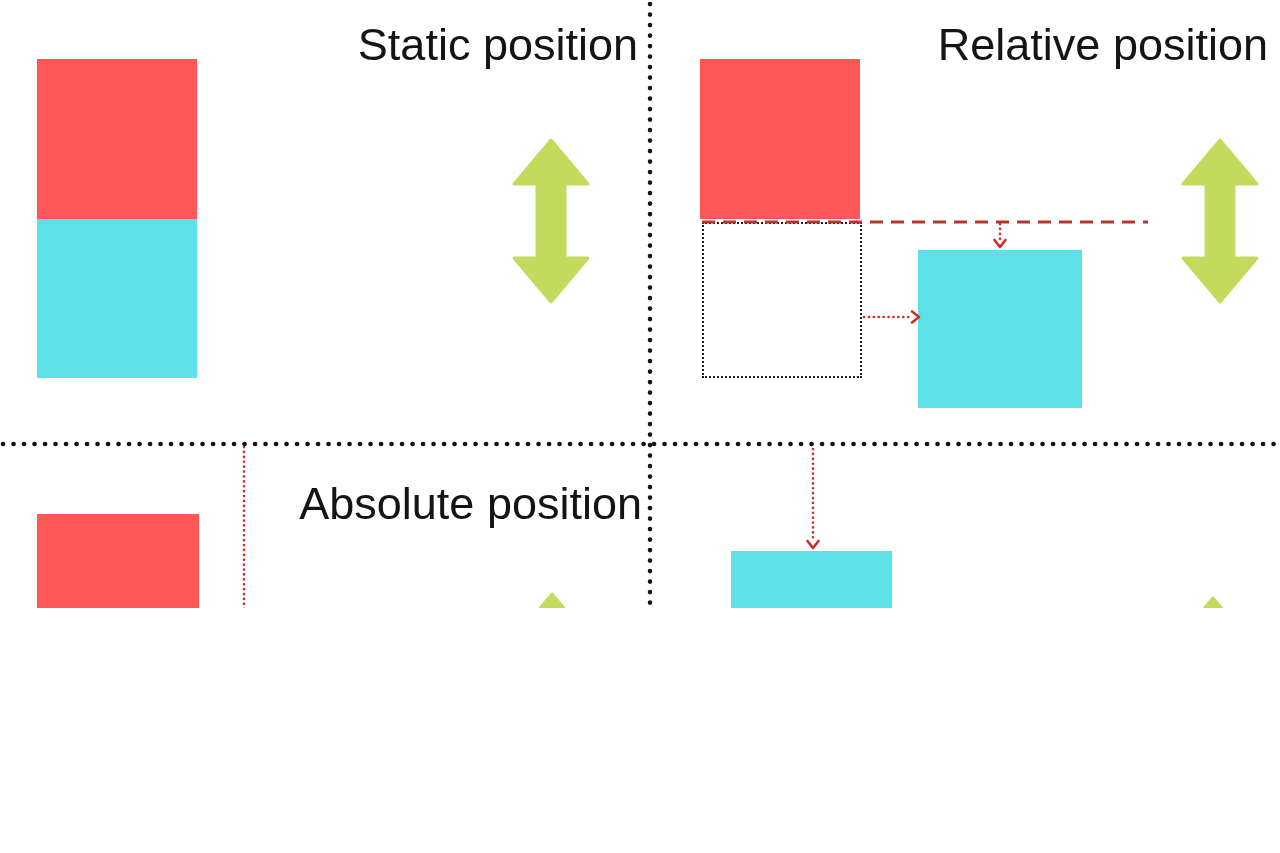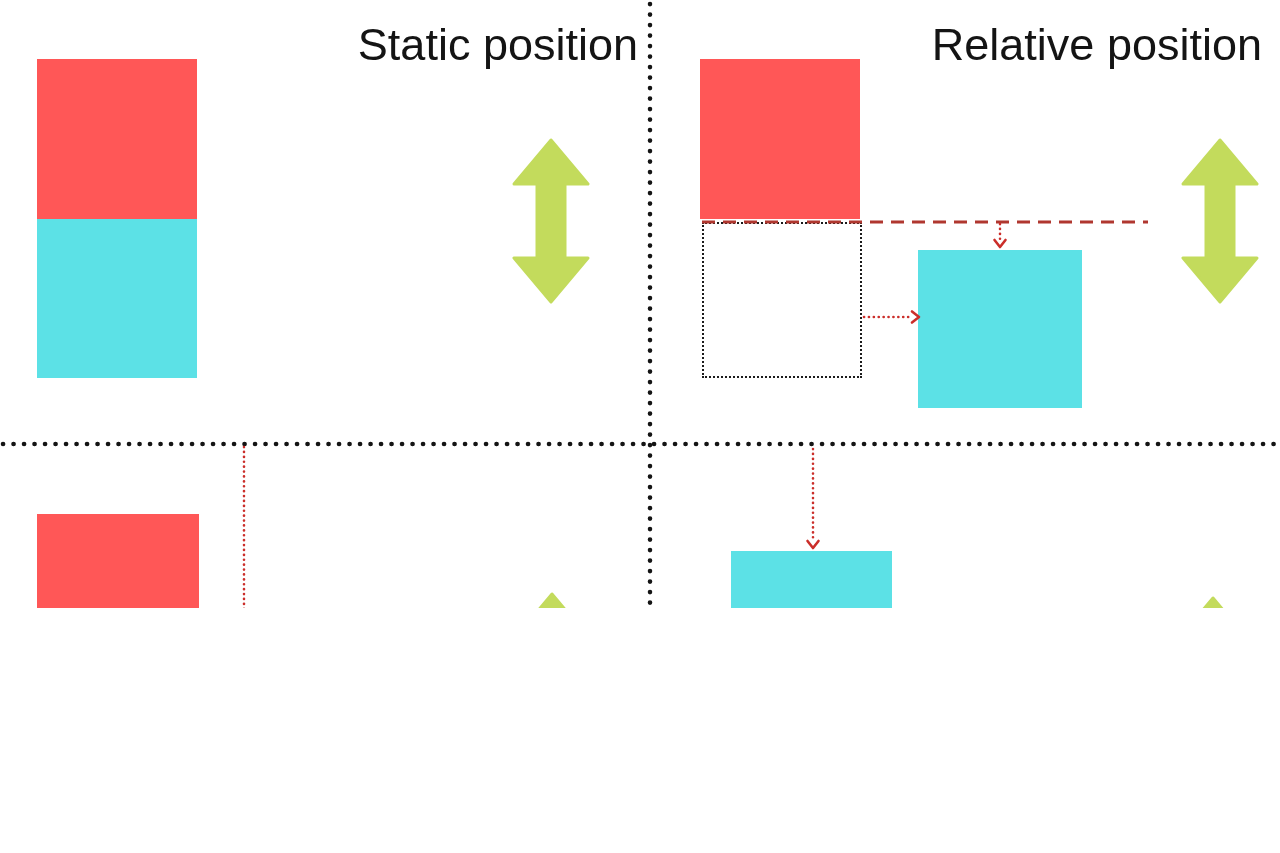--- a/index.html
+++ b/index.html
@@ -39,39 +39,40 @@
     <line class="dot-line" x1="3" y1="444" x2="1280" y2="444"></line>
   </svg>
 
   <div class="quadrant-title" style="top:22px;right:642px;">Static position</div>
   <div class="red-box" style="left:37px;top:59px;width:160px;height:160px;"></div>
   <div class="cyan-box" style="left:37px;top:219px;width:160px;height:159px;"></div>
   <svg class="abs" style="left:512px;top:138px;" width="78" height="166" viewBox="0 0 78 166">
     <path class="green-shape" d="M39 2 L76 46 L53 46 L53 120 L76 120 L39 164 L2 120 L25 120 L25 46 L2 46 Z"></path>
   </svg>
 
-  <div class="quadrant-title" style="top:22px;right:18px;">Relative position</div>
+  <div class="quadrant-title" style="top:22px;right:12px;">Relative position</div>
   <div class="red-box" style="left:700px;top:59px;width:160px;height:160px;"></div>
   <div class="ghost-box" style="left:702px;top:222px;width:160px;height:156px;"></div>
   <svg class="abs" style="left:700px;top:217px;" width="452" height="10">
     <line class="dash-ref" x1="2" y1="5" x2="448" y2="5"></line>
   </svg>
   <div class="cyan-box" style="left:918px;top:250px;width:164px;height:158px;"></div>
   <svg class="abs" style="left:990px;top:222px;" width="20" height="30">
     <line class="red-dot" x1="10" y1="2" x2="10" y2="18"></line>
     <path class="red-head" d="M4.5 18 L10 25 L15.5 18"></path>
   </svg>
   <svg class="abs" style="left:862px;top:307px;" width="62" height="20">
     <line class="red-dot" x1="2" y1="10" x2="50" y2="10"></line>
     <path class="red-head" d="M50 4.5 L57 10 L50 15.5"></path>
   </svg>
   <svg class="abs" style="left:1181px;top:138px;" width="78" height="166" viewBox="0 0 78 166">
     <path class="green-shape" d="M39 2 L76 46 L53 46 L53 120 L76 120 L39 164 L2 120 L25 120 L25 46 L2 46 Z"></path>
   </svg>
 
+  <div class="quadrant-title" style="top:481px;right:638px;">Absolute position</div>
   <svg class="abs" style="left:234px;top:445px;" width="20" height="178">
     <line class="red-dot" x1="10" y1="2" x2="10" y2="166"></line>
     <path class="red-head" d="M4.5 166 L10 173 L15.5 166"></path>
   </svg>
   <div class="red-box" style="left:37px;top:514px;width:162px;height:160px;"></div>
   <div class="cyan-box" style="left:143px;top:622px;width:159px;height:160px;"></div>
   <svg class="abs" style="left:0px;top:701px;" width="146" height="20">
     <line class="red-dot" x1="0" y1="10" x2="134" y2="10"></line>
     <path class="red-head" d="M134 4.5 L141 10 L134 15.5"></path>
   </svg>

